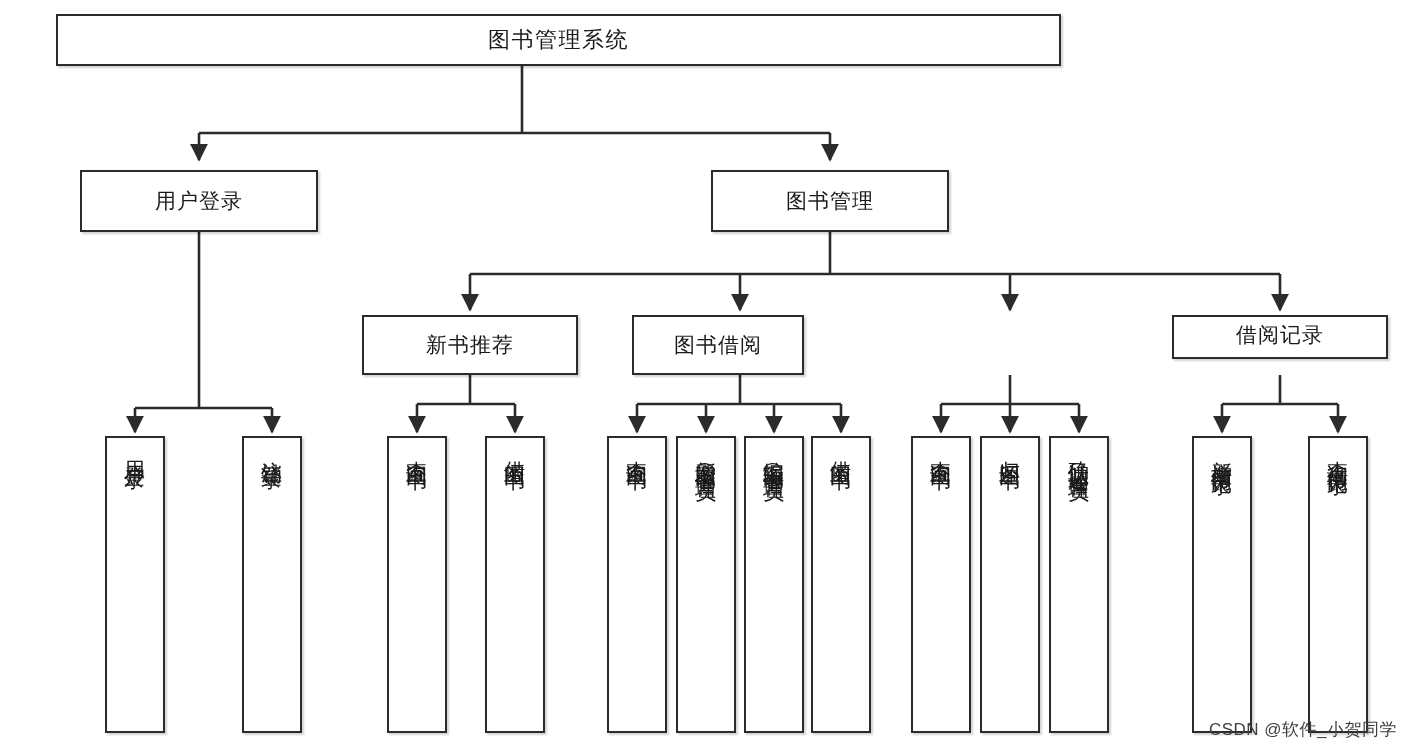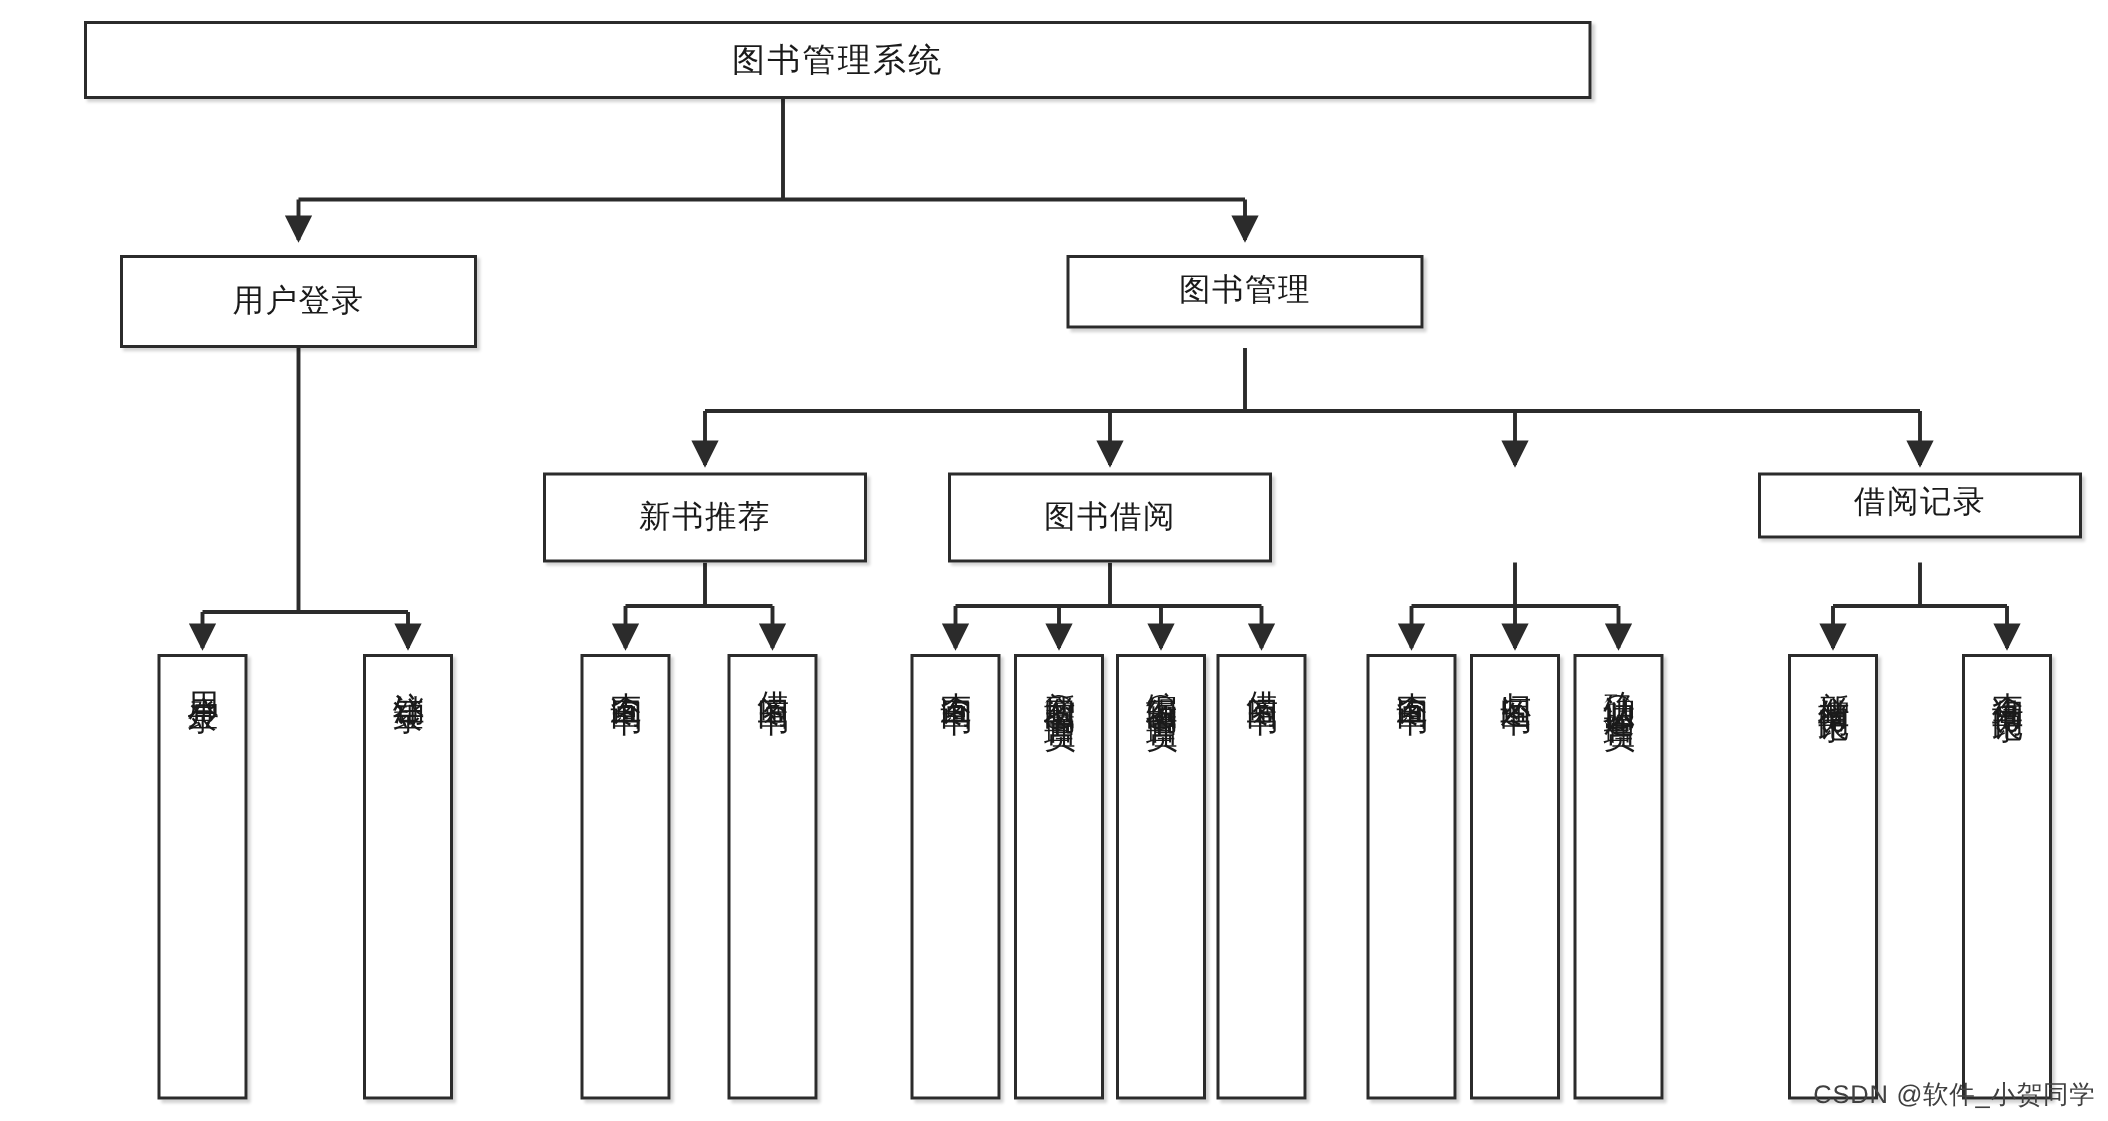--- a/index.html
+++ b/index.html
@@ -132,28 +132,28 @@
     </g>
   </svg>
 
   <div class="node h root" style="left:20px; top:14px; width:1005px; height:52px;margin-left:36px;">
     <span class="label">图书管理系统</span>
   </div>
 
   <div class="node h" style="left:80px; top:170px; width:238px; height:62px;">
     <span class="label">用户登录</span>
   </div>
-  <div class="node h" style="left:711px; top:170px; width:238px; height:49px;">
+  <div class="node h" style="left:711px; top:170px; width:238px; height:62px;">
     <span class="label">图书管理</span>
   </div>
 
   <div class="node h" style="left:362px; top:315px; width:216px; height:60px;">
     <span class="label">新书推荐</span>
   </div>
-  <div class="node h" style="left:632px; top:315px; width:216px; height:60px;">
+  <div class="node h" style="left:632px; top:315px; width:172px; height:60px;">
     <span class="label">图书借阅</span>
   </div>
   <div class="node h" style="left:1172px; top:315px; width:216px; height:44px;font-family:Liberation Mono, monospace;">
     <span class="label">借阅记录</span>
   </div>
 
   <div class="node v" style="left:105px; top:436px; width:60px; height:297px;">
     <span class="label">用户登录</span>
   </div>
   <div class="node v" style="left:242px; top:436px; width:60px; height:297px;">

